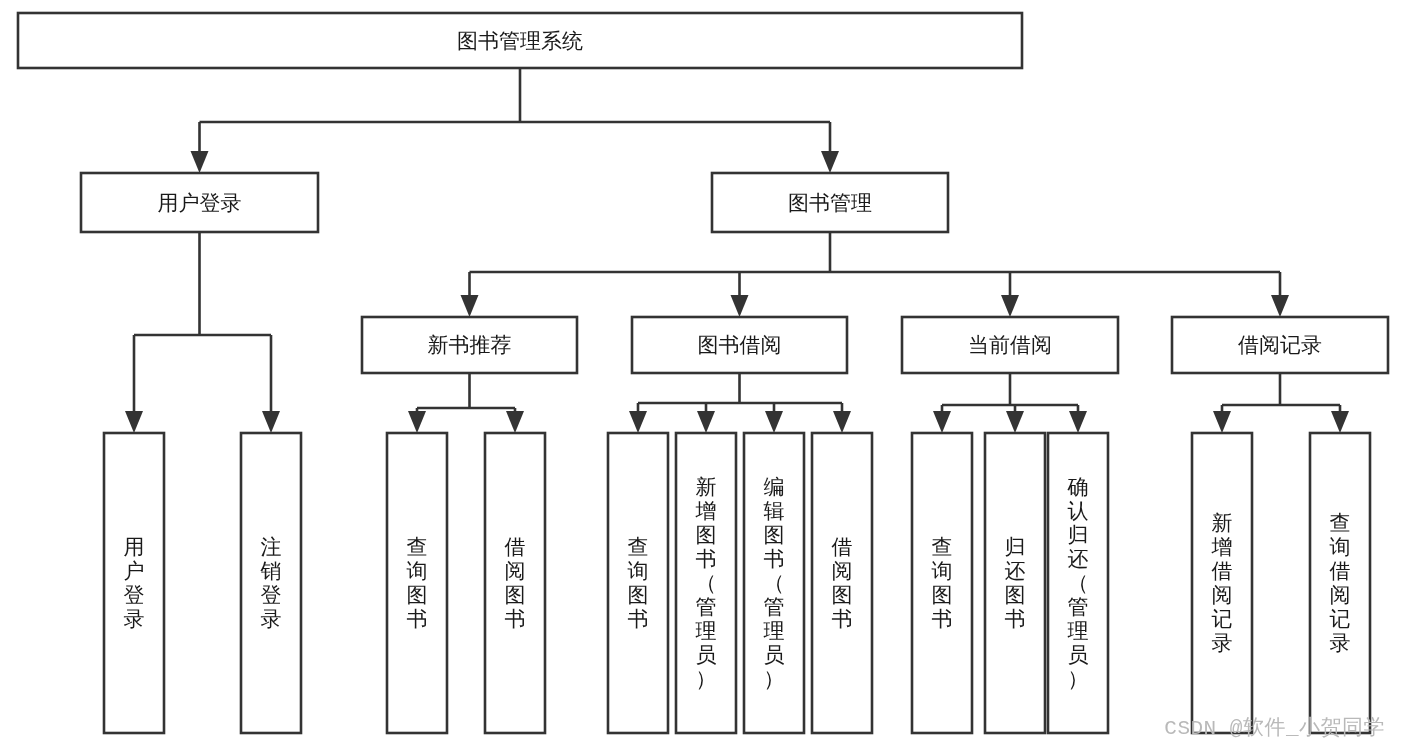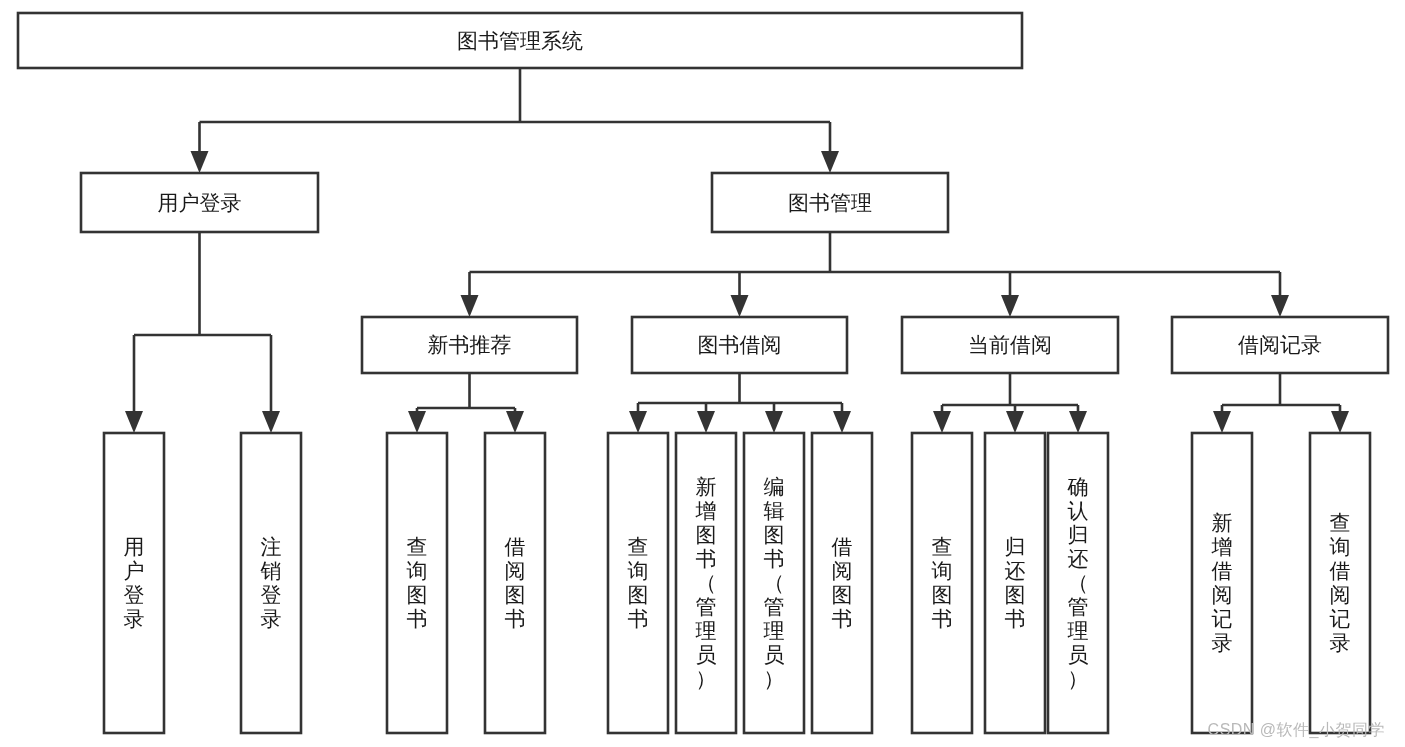--- a/index.html
+++ b/index.html
@@ -52,22 +52,22 @@
   .node-label-vertical {
     font-family: "DejaVu Sans", "Liberation Sans", sans-serif;
     font-size: 21px;
     fill: #1a1a1a;
     text-anchor: middle;
   }
   .watermark-text {
     position: absolute;
     right: 14px;
     bottom: 6px;
-    font-family: Liberation Sans, sans-serif;
-    font-size: 16px;
+    font-family: Liberation Mono, monospace;
+    font-size: 21px;
     color: #b9b9b9;
     letter-spacing: 0.5px;
     white-space: nowrap;
     user-select: none;
   }
 </style>
 </head>
 <body>
 
 <div id="diagram-root">

